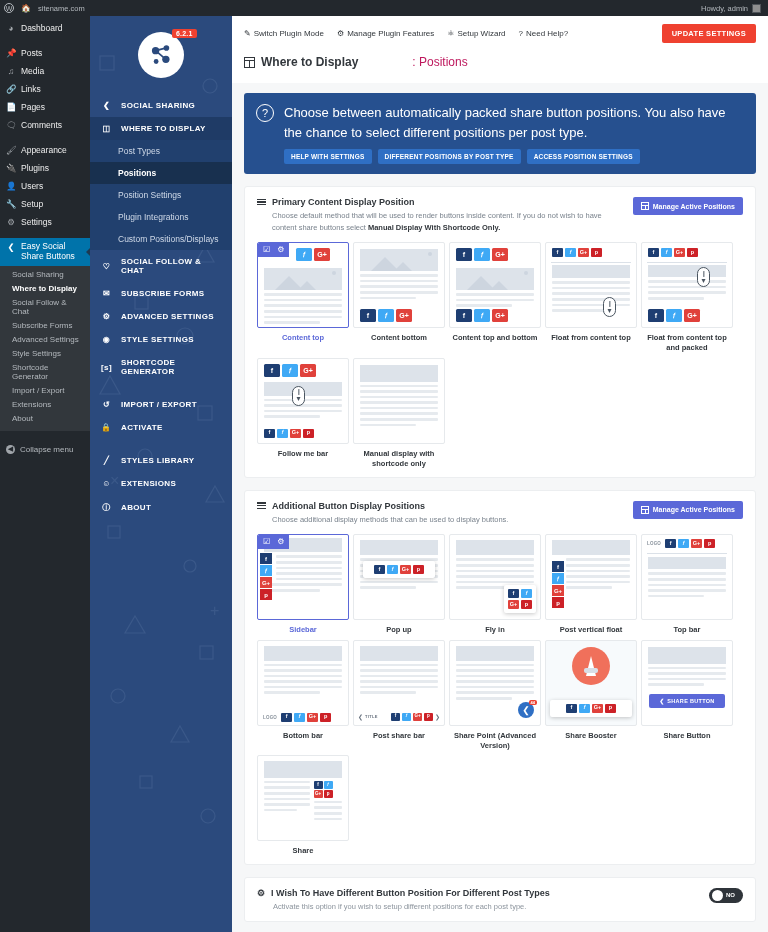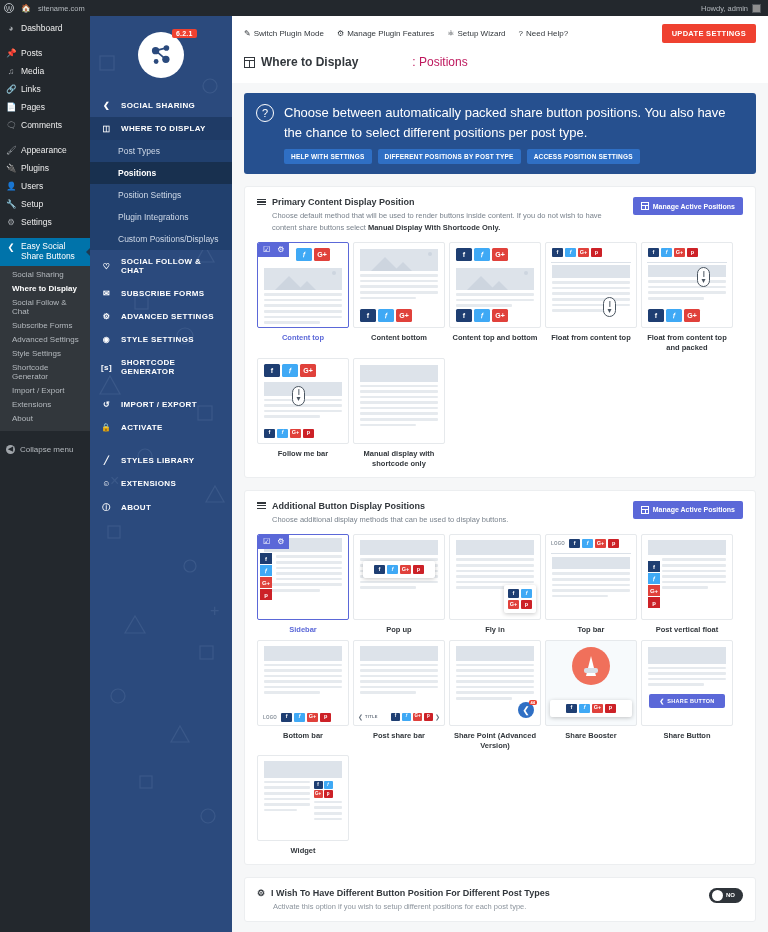--- a/index.html
+++ b/index.html
@@ -718,61 +718,61 @@
                     <span class="chip sm c-gp">G+</span>
                     <span class="chip sm c-pi">p</span>
                   </div>
                 </div>
               </div>
               <div class="clabel">Fly in</div>
             </div>
 
             <div class="card">
               <div class="thumb">
+                <div class="m-img" style="margin-top:5px;height:15px;"></div>
+                <div class="vstrip" style="top:26px;left:6px;">
+                  <span class="chip sm c-fb">f</span>
+                  <span class="chip sm c-tw">𝑓</span>
+                  <span class="chip sm c-gp">G+</span>
+                  <span class="chip sm c-pi">p</span>
+                </div>
+                <div class="m-lines" style="padding-left:20px;">
+                  <div class="m-line"></div>
+                    <div class="m-line"></div>
+                    <div class="m-line"></div>
+                  <div class="m-line"></div>
+                    <div class="m-line"></div>
+                    <div class="m-line s"></div>
+                </div>
+              </div>
+              <div class="clabel">Post vertical float</div>
+            </div>
+
+            <div class="card">
+              <div class="thumb">
                 <div style="display:flex;align-items:center;gap:4px;padding:4px 5px 3px;">
                   <span class="logochip">LOGO</span>
                   <span class="chips">
                     <span class="chip sm c-fb">f</span>
                     <span class="chip sm c-tw">𝑓</span>
                     <span class="chip sm c-gp">G+</span>
                     <span class="chip sm c-pi">p</span>
                   </span>
                 </div>
                 <div class="hrule"></div>
                 <div class="m-img" style="height:12px;margin-top:3px;"></div>
                 <div class="m-lines">
                   <div class="m-line"></div>
                     <div class="m-line"></div>
                     <div class="m-line"></div>
                   <div class="m-line"></div>
                     <div class="m-line s"></div>
                 </div>
               </div>
               <div class="clabel">Top bar</div>
-            </div>
-
-            <div class="card">
-              <div class="thumb">
-                <div class="m-img" style="margin-top:5px;height:15px;"></div>
-                <div class="vstrip" style="top:26px;left:6px;">
-                  <span class="chip sm c-fb">f</span>
-                  <span class="chip sm c-tw">𝑓</span>
-                  <span class="chip sm c-gp">G+</span>
-                  <span class="chip sm c-pi">p</span>
-                </div>
-                <div class="m-lines" style="padding-left:20px;">
-                  <div class="m-line"></div>
-                    <div class="m-line"></div>
-                    <div class="m-line"></div>
-                  <div class="m-line"></div>
-                    <div class="m-line"></div>
-                    <div class="m-line s"></div>
-                </div>
-              </div>
-              <div class="clabel">Post vertical float</div>
             </div>
 
             <div class="card">
               <div class="thumb">
                 <div class="m-img" style="margin-top:5px;height:15px;"></div>
                 <div class="m-lines">
                   <div class="m-line"></div>
                     <div class="m-line"></div>
                     <div class="m-line"></div>
                   <div class="m-line"></div>
@@ -893,21 +893,21 @@
                       <span class="chip xs c-gp">G+</span>
                       <span class="chip xs c-pi">p</span>
                     </div>
                     <div class="m-line" style="margin-top:3px;"></div>
                       <div class="m-line"></div>
                     <div class="m-line"></div>
                       <div class="m-line"></div>
                   </div>
                 </div>
               </div>
-              <div class="clabel">Widget</div>
+              <div class="clabel">Share</div>
             </div>
 
           </div>
         </div>
 
         <div class="togglerow">
           <div>
             <div class="tr-title">
               <span>⚙</span>
               <span>I Wish To Have Different Button Position For Different Post Types</span>

